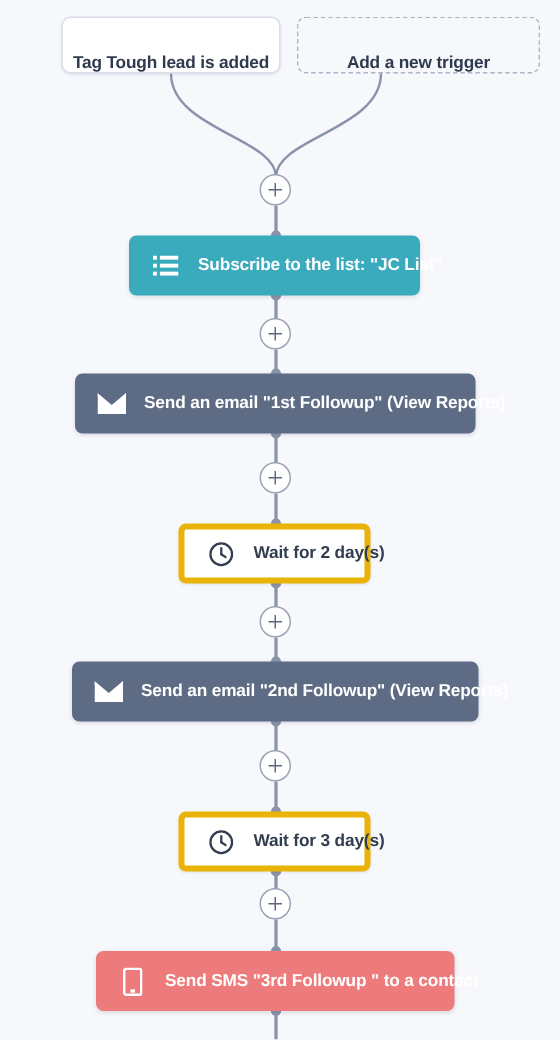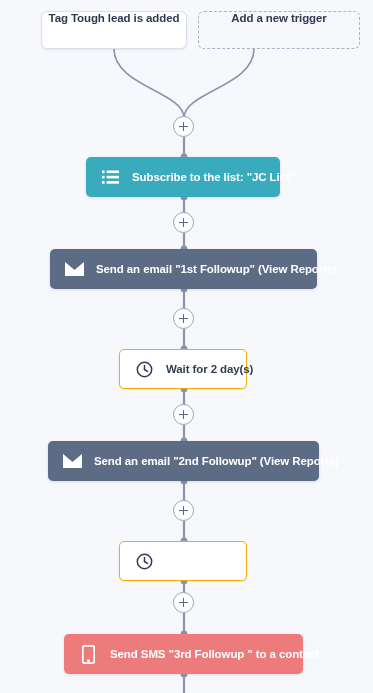--- a/index.html
+++ b/index.html
@@ -13,21 +13,21 @@
   #canvas{position:absolute;inset:0;width:373px;height:693px;}
 
   .svg-layer{position:absolute;left:0;top:0;width:373px;height:693px;pointer-events:none;}
 
   
   .trigger{
     position:absolute;
     height:38px;
     box-sizing:border-box;
     border-radius:6px;
-    display:flex;align-items:flex-start;justify-content:center;
+    display:flex;align-items:flex-end;justify-content:center;
     font-size:11.5px;font-weight:bold;
     color:#2f3a4f;
     letter-spacing:-0.1px;
     white-space:nowrap;
   }
   .trigger.solid{
     left:41px;top:11px;width:146px;
     background:#ffffff;
     border:1px solid #d9dee8;
     box-shadow:0 1px 2px rgba(60,70,100,.10);
@@ -71,21 +71,21 @@
     box-shadow:0 1px 3px rgba(60,70,100,.18);
   }
   .node-salmon{
     background:#ed7b7b;
     color:#ffffff;
     box-shadow:0 1px 3px rgba(60,70,100,.16);
   }
   .node-white{
     background:#ffffff;
     color:#333d50;
-    border:1px solid #eab308;
+    border:4px solid #eab308;
     box-shadow:0 1px 2px rgba(60,70,100,.10);
   }
   .node-white .label{color:#333d50;}
 
   
   #node-subscribe{left:86px;top:157px;width:194px;}
   #node-email1  {left:50px;top:249px;width:267px;}
   #node-wait1   {left:119px;top:349px;width:128px;}
   #node-email2  {left:48px;top:441px;width:271px;}
   #node-wait2   {left:119px;top:541px;width:128px;}
@@ -228,20 +228,21 @@
   </div>
 
   <div class="node node-white" id="node-wait2">
     <span class="ic">
       <svg width="17" height="17" viewBox="0 0 17 17">
         <circle cx="8.5" cy="8.5" r="7.2" fill="none" stroke="#333d50" stroke-width="1.5"></circle>
         <line x1="8.5" y1="8.5" x2="8.5" y2="4.4" stroke="#333d50" stroke-width="1.5" stroke-linecap="round"></line>
         <line x1="8.5" y1="8.5" x2="11.4" y2="10.4" stroke="#333d50" stroke-width="1.5" stroke-linecap="round"></line>
       </svg>
     </span>
+    <span class="label">Wait for 3 day(s)</span>
   </div>
 
   <div class="node node-salmon" id="node-sms">
     <span class="ic">
       <svg width="13" height="19" viewBox="0 0 13 19">
         <rect x="0.8" y="0.8" width="11.4" height="17.4" rx="1.6" fill="none" stroke="#ffffff" stroke-width="1.7"></rect>
         <rect x="5" y="14.6" width="3" height="2.2" fill="#ffffff"></rect>
       </svg>
     </span>
     <span class="label">Send SMS "3rd Followup " to a contact</span>

